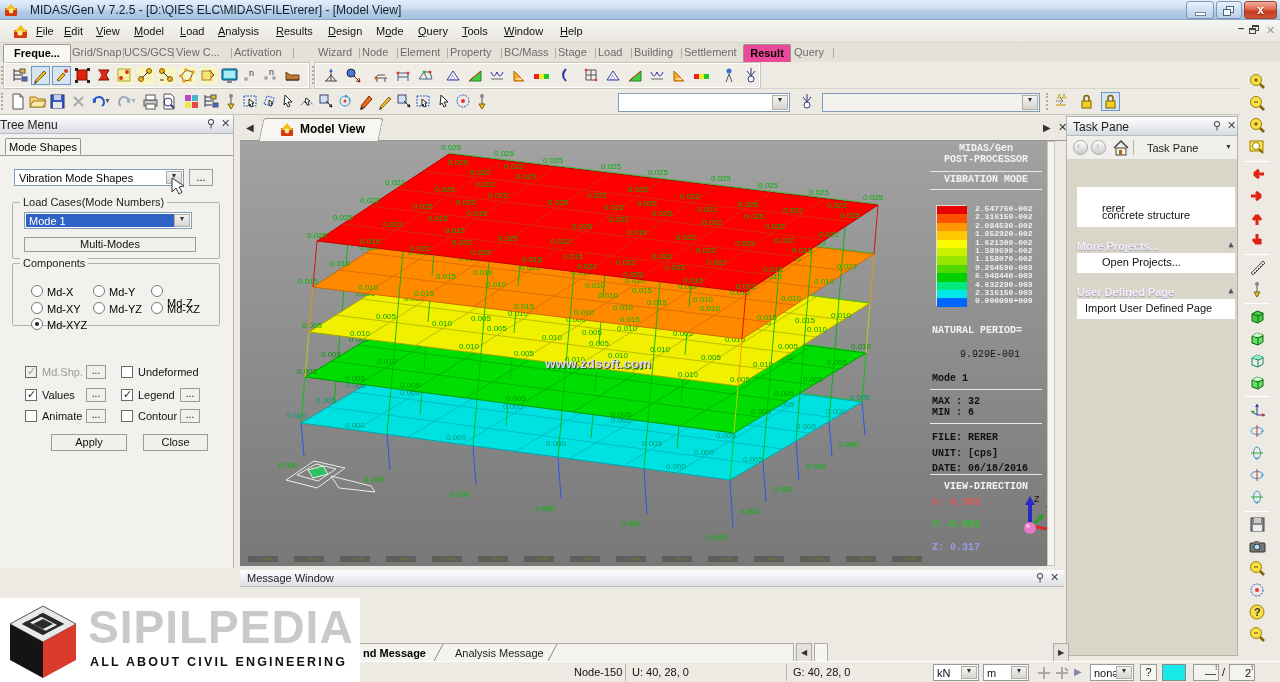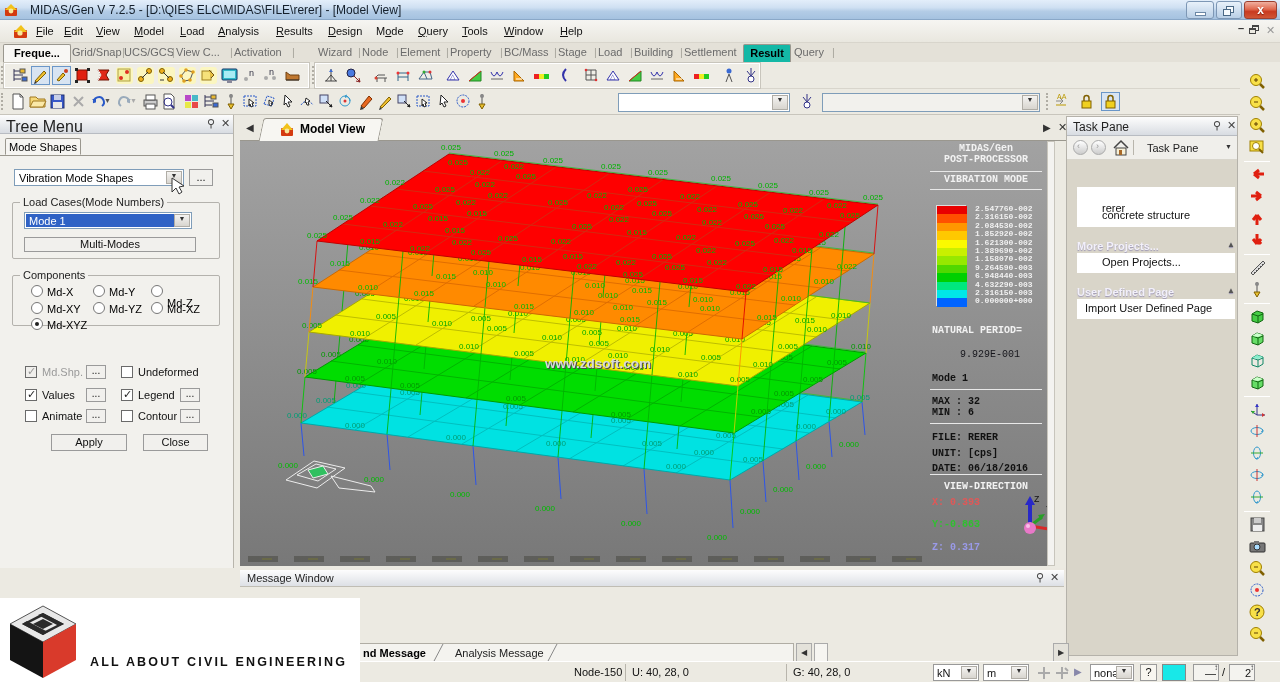--- a/index.html
+++ b/index.html
@@ -92,21 +92,21 @@
     <span class="abs" style="left:504px;top:3px">BC/Mass</span>
     <span class="abs" style="left:554px;top:3px;color:#a8a59c">|</span>
     <span class="abs" style="left:558px;top:3px">Stage</span>
     <span class="abs" style="left:594px;top:3px;color:#a8a59c">|</span>
     <span class="abs" style="left:598px;top:3px">Load</span>
     <span class="abs" style="left:630px;top:3px;color:#a8a59c">|</span>
     <span class="abs" style="left:634px;top:3px">Building</span>
     <span class="abs" style="left:680px;top:3px;color:#a8a59c">|</span>
     <span class="abs" style="left:684px;top:3px">Settlement</span>
     <span class="abs" style="left:744px;top:3px;color:#a8a59c">|</span>
-    <div class="abs" style="left:743px;top:1px;width:48px;height:18px;background:#14b8a6;border:1px solid #9a978e;border-bottom:none;border-radius:2px 2px 0 0;color:#000;text-align:center;padding-top:2px;font-weight:bold">Result</div>
+    <div class="abs" style="left:743px;top:1px;width:48px;height:18px;background:#ec4899;border:1px solid #9a978e;border-bottom:none;border-radius:2px 2px 0 0;color:#000;text-align:center;padding-top:2px;font-weight:bold">Result</div>
     <span class="abs" style="left:794px;top:3px">Query</span>
     <span class="abs" style="left:832px;top:3px;color:#a8a59c">|</span>
   </div>
 <div class="abs tb" style="top:62px;height:27px;border-bottom:1px solid #d8d5cc">
     <div class="abs" style="left:1px;top:4px;width:2px;height:18px;border-left:2px dotted #b0ada4"></div>
     <div class="abs" style="left:312px;top:4px;width:2px;height:18px;border-left:2px dotted #b0ada4"></div>
     <div class="abs" style="left:4px;top:1px;width:305px;height:25px;background:#efede6;border:1px solid #fff;box-shadow:0 0 0 1px #c8c5bc"></div>
     <div class="abs" style="left:315px;top:1px;width:445px;height:25px;background:#efede6;border:1px solid #fff;box-shadow:0 0 0 1px #c8c5bc"></div>
     <svg class="ticon" style="left:10px;top:4px" viewBox="0 0 19 19">
       <path d="M4 3v12M4 5h7M4 9h9M4 13h7" stroke="#335" fill="none"></path>
@@ -393,21 +393,21 @@
       <path d="M7 9 V6 a2.5 2.5 0 0 1 5 0 V9" fill="none" stroke="#806000" stroke-width="1.5"></path>
     </svg>
     <svg class="ticon" style="left:1101px;top:3px" viewBox="0 0 19 19">
       <rect x="0.5" y="0.5" width="18" height="18" fill="#d8e4f2" stroke="#6a96c8"></rect>
       <rect x="5" y="9" width="9" height="7" fill="#f0d020" stroke="#806000"></rect>
       <path d="M7 9 V6 a2.5 2.5 0 0 1 5 0 V9" fill="none" stroke="#806000" stroke-width="1.5"></path>
     </svg>
   </div>
 <div class="abs panel-l">
     <div class="abs" style="left:0;top:0;width:233px;height:19px;background:linear-gradient(#fdfdfd,#d8dce2);border-bottom:1px solid #b8bcc2">
-      <span style="position:absolute;left:6px;top:3px;font-size:16px;color:#222">Tree Menu</span>
+      <span style="position:absolute;left:0;top:3px;font-size:12px;color:#222">Tree Menu</span>
       <span class="abs" style="left:207px;top:2px;color:#444;font-size:11px">⚲</span>
       <span class="abs" style="left:221px;top:2px;color:#444;font-size:11px">✕</span>
     </div>
     <div class="abs" style="left:5px;top:23px;width:76px;height:17px;background:#f6f5f2;border:1px solid #9a978e;border-bottom:1px solid #f6f5f2;border-radius:2px 2px 0 0;text-align:center;padding-top:2px;color:#000;font-size:11px">Mode Shapes</div>
     <div class="abs" style="left:0;top:40px;width:233px;height:1px;background:#9a978e"></div>
     <div class="combo" style="left:14px;top:54px;width:170px;height:17px">
       <span style="position:absolute;left:4px;top:2px">Vibration Mode Shapes</span>
       <div class="cbtn">▼</div>
     </div>
     <div class="btn2" style="left:189px;top:54px;width:24px;height:17px;line-height:15px">...</div>
@@ -416,21 +416,21 @@
     </svg>
     <div class="grpbox" style="left:12px;top:87px;width:208px;height:57px">
       <span class="cap">Load Cases(Mode Numbers)</span>
     </div>
     <div class="combo" style="left:24px;top:97px;width:168px;height:17px">
       <div style="position:absolute;left:1px;top:1px;right:17px;bottom:1px;background:#2f62c5"></div>
       <span style="position:absolute;left:4px;top:2px;color:#fff;z-index:2">Mode 1</span>
       <div class="cbtn">▼</div>
     </div>
     <div class="btn2" style="left:24px;top:122px;width:172px;height:15px;line-height:13px">Multi-Modes</div>
-    <div class="grpbox" style="left:12px;top:160px;width:208px;height:51px">
+    <div class="grpbox" style="left:12px;top:148px;width:208px;height:63px">
       <span class="cap">Components</span>
     </div>
     <div class="radio" style="left:31px;top:170px"></div>
     <span class="abs" style="left:47px;top:171px">Md-X</span>
     <div class="radio" style="left:93px;top:170px"></div>
     <span class="abs" style="left:109px;top:171px">Md-Y</span>
     <div class="radio" style="left:151px;top:170px"></div>
     <span class="abs" style="left:167px;top:182px">Md-Z</span>
     <div class="radio" style="left:31px;top:187px"></div>
     <span class="abs" style="left:47px;top:188px">Md-XY</span>
@@ -1226,13 +1226,14 @@
     <svg class="abs" style="left:0px;top:0px" width="86" height="84" viewBox="0 0 86 84">
 <path d="M10 26 L43 8 L76 26 L43 44 Z" fill="#e8e8e8" stroke="#555" stroke-width="1"></path>
 <path d="M10 26 L10 62 L43 80 L43 44 Z" fill="#141414"></path>
 <path d="M76 26 L76 62 L43 80 L43 44 Z" fill="#d93a2b"></path>
 <path d="M22 26 L43 15 L64 26 L43 37 Z" fill="#2a2a2a"></path>
 <path d="M27 26 L43 18 L59 26 L43 34 Z" fill="#e8e8e8"></path>
 <path d="M33 26 L43 21 L53 26 L43 31 Z" fill="#2a2a2a"></path>
 <path d="M43 15 L64 26 L59 28 L38 17z" fill="#2a2a2a"></path>
 <path d="M22 26 L43 37 L48 34 L27 23z" fill="#2a2a2a"></path>
 </svg>
+    <div class="abs" style="left:88px;top:2px;font-size:46px;font-weight:bold;color:#c9c9c9;letter-spacing:1px;font-family:'Liberation Sans',sans-serif">SIPILPEDIA</div>
     <div class="abs" style="left:90px;top:57px;width:272px;font-size:12.5px;font-weight:bold;color:#111;letter-spacing:2.2px;white-space:nowrap">ALL ABOUT CIVIL ENGINEERING</div>
   </div>
 </body></html>

